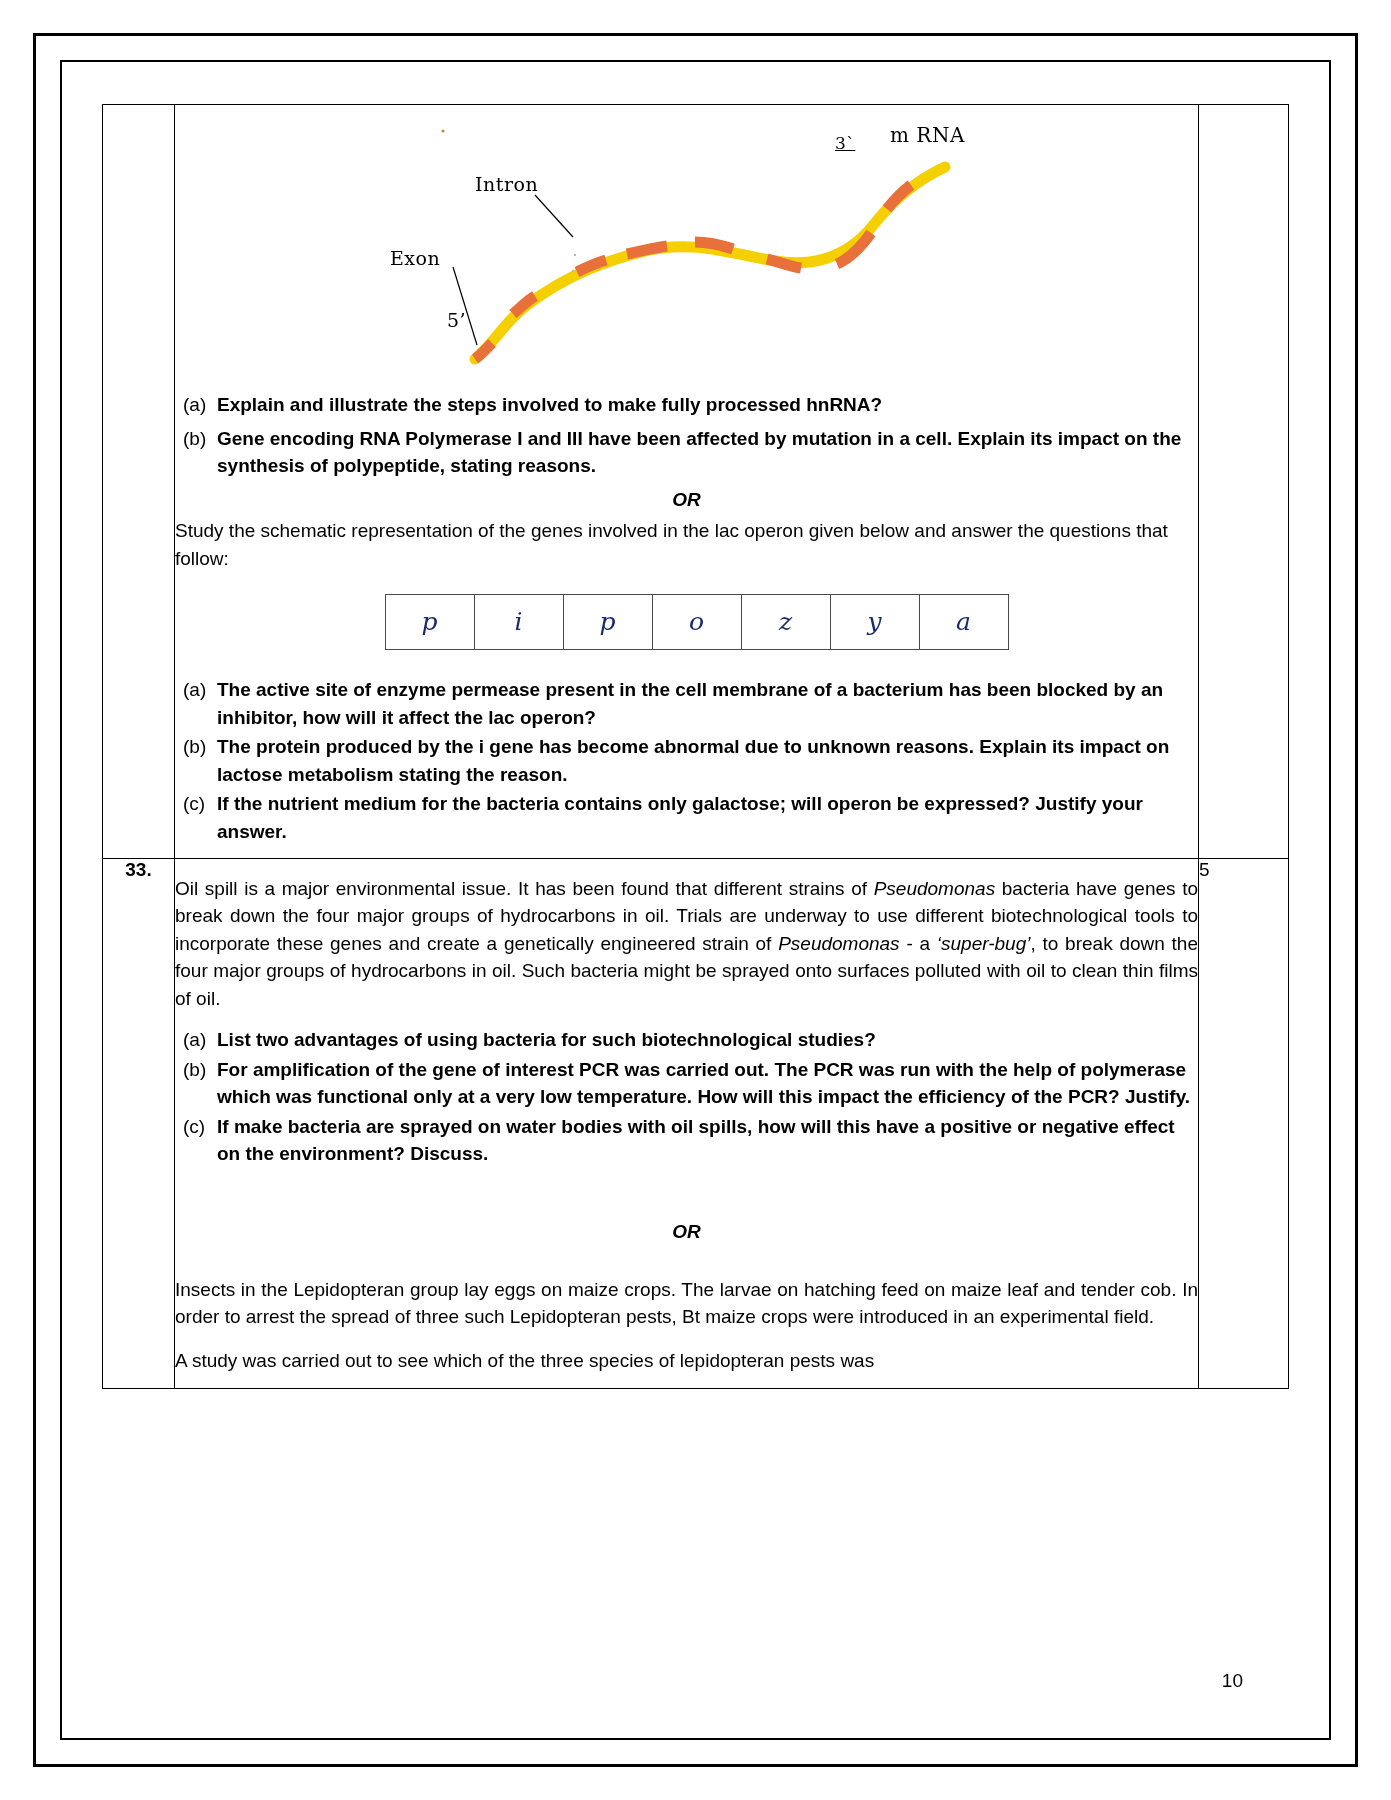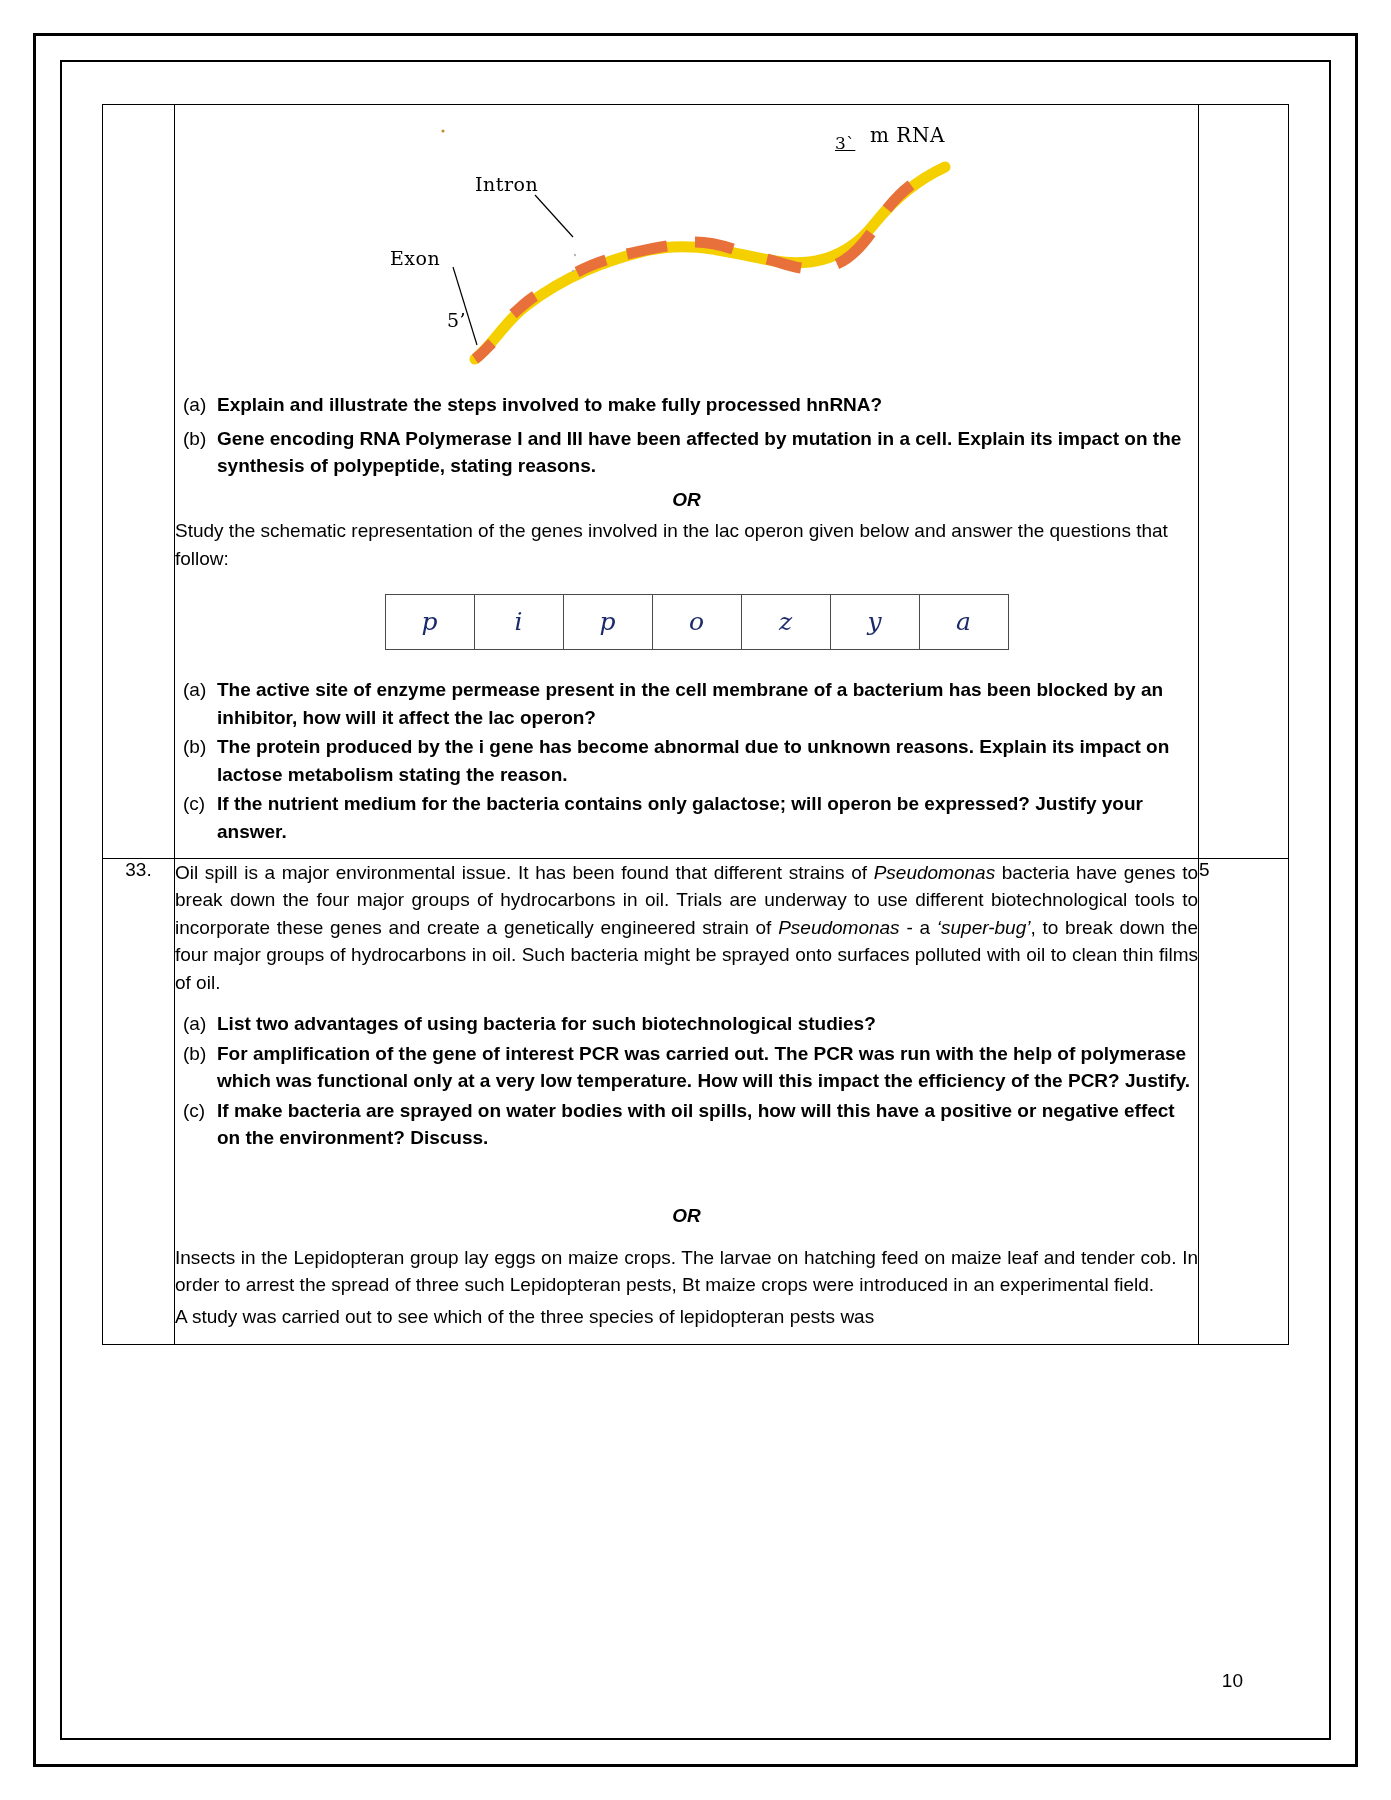--- a/index.html
+++ b/index.html
@@ -57,37 +57,39 @@
     padding: 0;
   }
   col.c-num { width: 72px; }
   col.c-body { width: auto; }
   col.c-marks { width: 90px; }
 
   .num-cell {
     text-align: center;
     font-size: 19px;
     padding-top: 10px;
+    font-weight: bold;
   }
   .marks-cell {
     text-align: left;
     font-size: 19px;
     padding: 10px 0 0 12px;
   }
   .body-cell {
     padding: 10px 14px 14px 14px;
     font-size: 19px;
     line-height: 1.45;
   }
   .p {
     margin: 0 0 4px 0;
   }
   .justify {
     text-align: justify;
     text-justify: inter-word;
+    margin-top: 16px;
   }
   .center { text-align: center; font-style: italic; }
   .bold { font-weight: bold; }
   .italic { font-style: italic; }
 
   
   .ol-item {
     display: flex;
     margin: 0 0 6px 0;
     padding-left: 8px;
@@ -112,21 +114,21 @@
   .lbl-abs {
     position: absolute;
     font-family: "DejaVu Serif", serif;
     font-size: 19px;
     letter-spacing: 0.5px;
   }
   .lbl-intron { left: 300px; top: 62px; }
   .lbl-exon   { left: 215px; top: 136px; }
   .lbl-5      { left: 272px; top: 198px; font-size: 19px; }
   .lbl-3      { left: 660px; top: 22px; font-size: 17px; text-decoration: underline; }
-  .lbl-mrna   { left: 695px; top: 12px; font-size: 20px; }
+  .lbl-mrna   { left: 715px; top: 12px; font-size: 20px; }
 
   
   .operon-wrap {
     margin: 22px 0 26px 0;
     display: flex;
     justify-content: center;
     padding-left: 20px;
   }
   table.operon {
     border-collapse: collapse;

